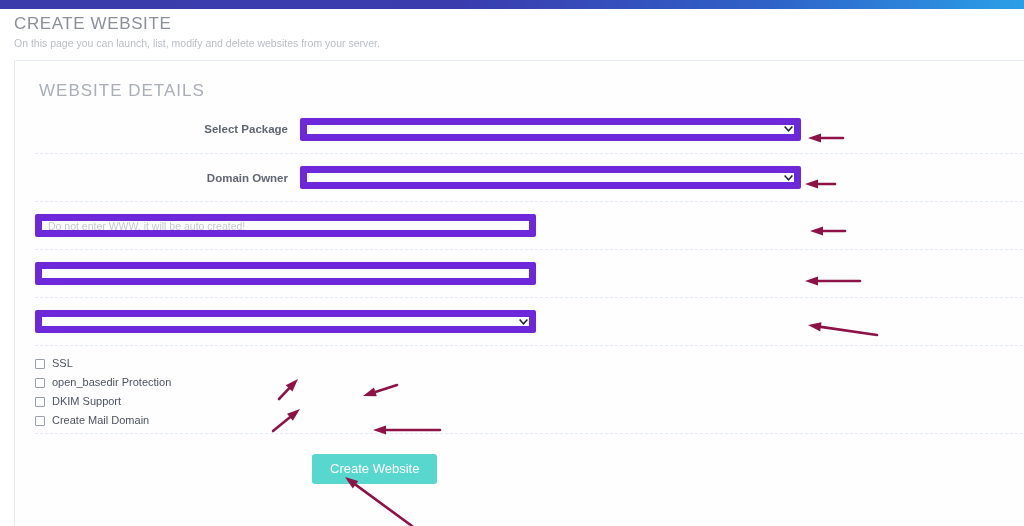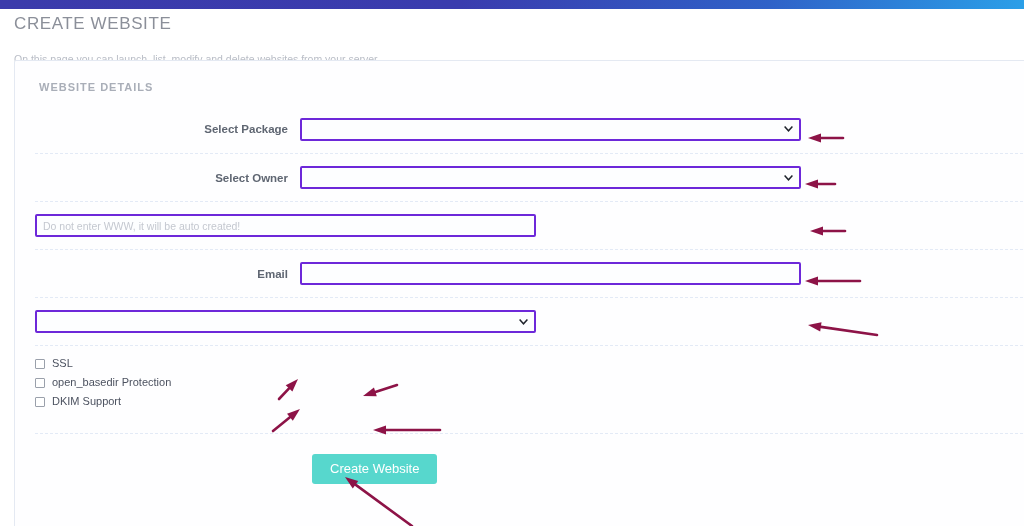--- a/index.html
+++ b/index.html
@@ -21,35 +21,35 @@
 
   
   .page-head { position: absolute; top: 14px; left: 14px; }
   .page-title {
     font-size: 17px; letter-spacing: 0.6px;
     color: #8b8f99; font-weight: 400; line-height: 20px;
     white-space: nowrap;
   }
   .page-sub {
     font-size: 10.5px; color: #b9bdc6; font-weight: 400;
-    line-height: 14px; margin-top: 18px; white-space: nowrap;
+    line-height: 14px; margin-top: 2px; white-space: nowrap;
   }
 
   
   .panel {
     position: absolute; left: 14px; top: 60px;
     width: 1080px; height: 520px;
     background: #fefeff;
     border: 1px solid #e4e9f2;
     border-radius: 2px;
   }
   .panel-title {
     position: absolute; left: 24px; top: 20px;
-    font-size: 11px; color: #a9aeb8; letter-spacing: 1px;
-    font-weight: 700; white-space: nowrap;
+    font-size: 17px; color: #a9aeb8; letter-spacing: 1px;
+    font-weight: 400; white-space: nowrap;
   }
 
   
   .form-area { position: absolute; left: 0; top: 44px; width: 100%; }
   .row {
     position: relative;
     height: 48px;
     border-top: 1px dashed #e3eaf6;
     margin-left: 20px;
     margin-right: 10px;
@@ -61,21 +61,21 @@
   }
   .field-label {
     width: 265px; text-align: right; padding-right: 12px;
     font-size: 11.5px; color: #5f6672; font-weight: 700;
     line-height: 14px;
   }
   .control { width: 501px; position: relative; }
 
   select.ctl, input.ctl {
     width: 501px; height: 23px;
-    border: 2px solid #6d28d9;
+    border: 7px solid #6d28d9;
     background: #fdfeff;
     border-radius: 2px;
     font-family: "Liberation Sans", sans-serif;
     font-size: 11px; color: #555b66;
     padding: 0 6px;
     outline: none;
     appearance: none; -webkit-appearance: none; -moz-appearance: none;
   }
   input.ctl::placeholder { color: #c4c8d0; font-size: 10.5px; }
   .chev {
@@ -147,21 +147,21 @@
               <svg width="9" height="6" viewBox="0 0 9 6">
                   <path d="M0.6 0.6 L4.5 4.8 L8.4 0.6" stroke="#1e232b" stroke-width="1.5" fill="none"></path>
                 </svg>
             </span>
           </div>
         </div>
       </div>
 
       <div class="row">
         <div class="row-inner">
-          <div class="field-label">Select Owner</div>
+          <div class="field-label">Domain Owner</div>
           <div class="control">
             <select class="ctl"></select>
             <span class="chev">
               <svg width="9" height="6" viewBox="0 0 9 6">
                   <path d="M0.6 0.6 L4.5 4.8 L8.4 0.6" stroke="#1e232b" stroke-width="1.5" fill="none"></path>
                 </svg>
             </span>
           </div>
         </div>
       </div>
@@ -169,21 +169,20 @@
       <div class="row">
         <div class="row-inner">
           <div class="control">
             <input class="ctl" type="text" placeholder="Do not enter WWW, it will be auto created!" style="">
           </div>
         </div>
       </div>
 
       <div class="row">
         <div class="row-inner">
-          <div class="field-label">Email</div>
           <div class="control">
             <input class="ctl" type="text" placeholder="" style="">
           </div>
         </div>
       </div>
 
       <div class="row">
         <div class="row-inner">
           <div class="control">
             <select class="ctl"></select>
@@ -205,20 +204,24 @@
                 <span class="check-label">SSL</span>
               </label>
               <label class="check-item">
                 <span class="cbox"></span>
                 <span class="check-label">open_basedir Protection</span>
               </label>
               <label class="check-item">
                 <span class="cbox"></span>
                 <span class="check-label">DKIM Support</span>
               </label>
+              <label class="check-item">
+                <span class="cbox"></span>
+                <span class="check-label">Create Mail Domain</span>
+              </label>
             </div>
           </div>
         </div>
       </div>
 
       <div class="row submit">
         <div class="row-inner">
           <button class="btn-create">Create Website</button>
         </div>
       </div>

